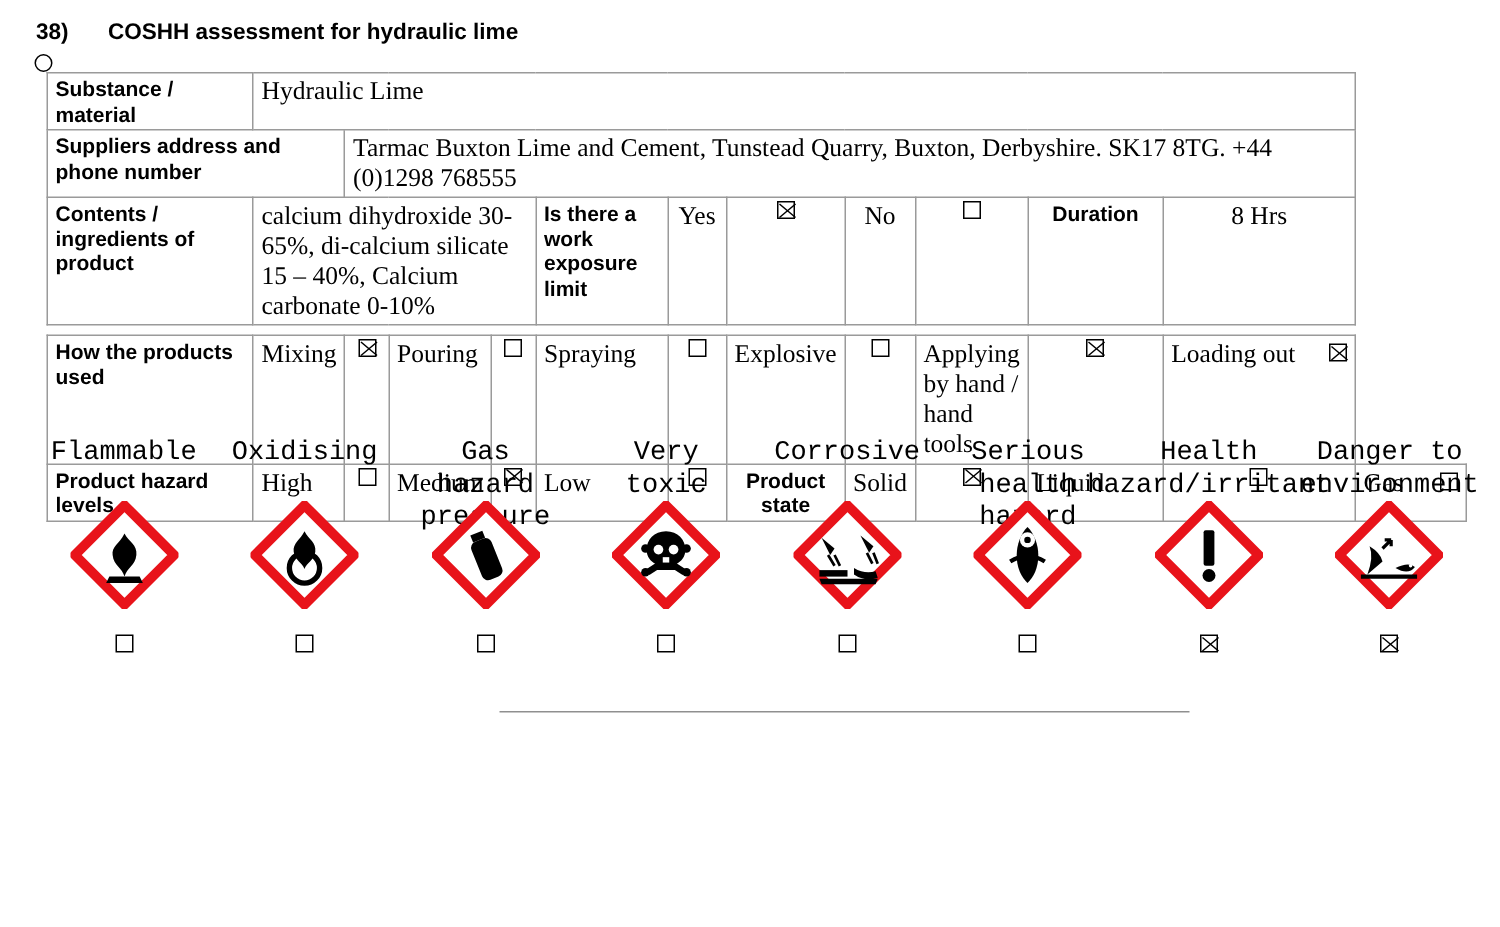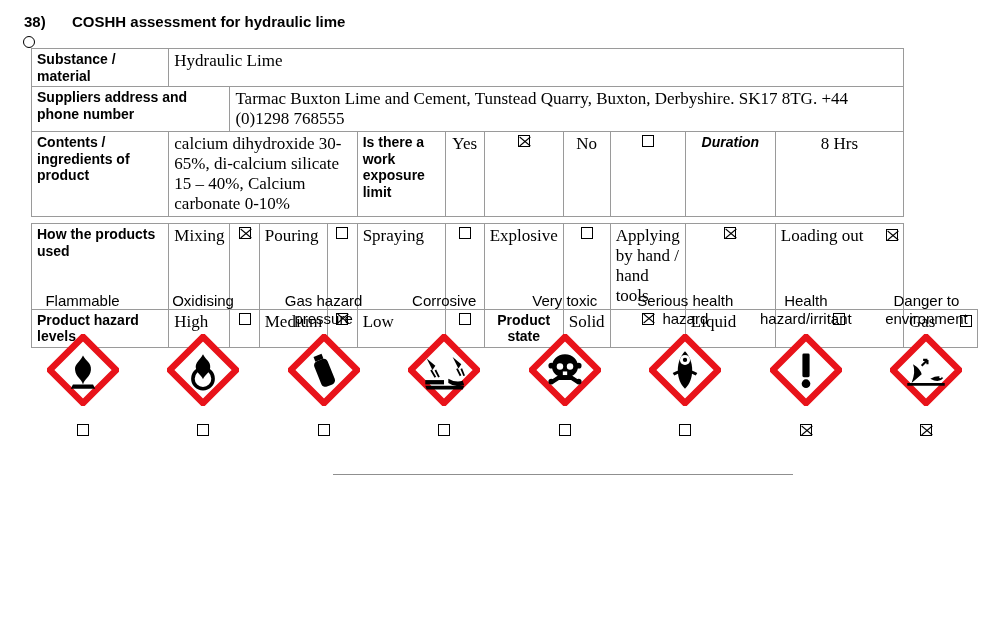--- a/index.html
+++ b/index.html
@@ -122,22 +122,22 @@
     align-items: flex-start;
     justify-content: space-between;
   }
   .picto {
     width: 103px;
     display: flex;
     flex-direction: column;
     align-items: center;
   }
   .picto-label {
-    font-family: Liberation Sans, sans-serif;
-    font-size: 15px;
+    font-family: Liberation Mono, monospace;
+    font-size: 18px;
     text-align: center;
     line-height: 1.2;
     height: 34px;
     white-space: pre-line;
   }
   .picto-img {
     margin-top: 8px;
     width: 72px;
     height: 72px;
     position: relative;
@@ -181,21 +181,21 @@
   </tr>
 
   <tr>
     <td class="lbl" style="width:188px;">Contents / ingredients of product</td>
     <td class="val" colspan="4" style="width:310px;">calcium dihydroxide 30-65%, di-calcium silicate 15 – 40%, Calcium carbonate 0-10%</td>
     <td class="lbl rgt mid" style="width:95px;">Is there a work exposure limit</td>
     <td class="val ctr mid tight" style="width:32px;">Yes</td>
     <td class="cbcell"><span class="cb x"></span></td>
     <td class="val ctr mid tight" style="width:32px;">No</td>
     <td class="cbcell"><span class="cb"></span></td>
-    <td class="lbl ctr mid" style="width:105px;font-style:italic;">Duration</td>
+    <td class="lbl ctr mid" style="width:105px;">Duration</td>
     <td class="val ctr mid" style="width:90px;">8 Hrs</td>
   </tr>
 
   <tr>
     <td colspan="12" style="border:none; height:6px; padding:0;"></td>
   </tr>
 
 
   <tr>
     <td class="lbl mid">How the products used</td>
@@ -271,37 +271,20 @@
         <polygon points="50,4 96,50 50,96 4,50" fill="#ffffff" stroke="#e8131a" stroke-width="9" stroke-linejoin="miter"></polygon>
         <g transform="rotate(-22 50 52)">
           <rect x="44" y="28" width="12" height="7" fill="#000"></rect>
           <rect x="40" y="35" width="20" height="38" rx="6" fill="#000"></rect>
         </g>
       </svg>
     </div>
     <div class="picto-cb"><span class="cb"></span></div>
   </div>
 
-
-  <div class="picto">
-    <div class="picto-label">Corrosive</div>
-    <div class="picto-img">
-      <svg class="diamond-wrap" viewBox="0 0 100 100" xmlns="http://www.w3.org/2000/svg">
-        <polygon points="50,4 96,50 50,96 4,50" fill="#ffffff" stroke="#e8131a" stroke-width="9" stroke-linejoin="miter"></polygon>
-        <path d="M26 34 l12 10 l-4 6 z" fill="#000"></path>
-        <path d="M62 32 l12 10 l-4 6 z" fill="#000"></path>
-        <path d="M32 50 l6 10 M38 50 l5 10" stroke="#000" stroke-width="2.5"></path>
-        <path d="M68 48 l5 10 M74 48 l4 10" stroke="#000" stroke-width="2.5"></path>
-        <rect x="24" y="64" width="26" height="6" fill="#000"></rect>
-        <path d="M56 62 q10 6 20 3 l2 6 q-12 4 -22 -3 z" fill="#000"></path>
-        <path d="M24 72 h54 l-2 5 h-50 z" fill="#000"></path>
-      </svg>
-    </div>
-    <div class="picto-cb"><span class="cb"></span></div>
-  </div>
 
   <div class="picto">
     <div class="picto-label">Very toxic</div>
     <div class="picto-img">
       <svg class="diamond-wrap" viewBox="0 0 100 100" xmlns="http://www.w3.org/2000/svg">
         <polygon points="50,4 96,50 50,96 4,50" fill="#ffffff" stroke="#e8131a" stroke-width="9" stroke-linejoin="miter"></polygon>
         <path d="M33 66 L67 44 M33 44 L67 66" stroke="#000" stroke-width="6"></path>
         <circle cx="31" cy="44" r="4" fill="#000"></circle>
           <circle cx="31" cy="66" r="4" fill="#000"></circle>
         <circle cx="69" cy="44" r="4" fill="#000"></circle>
@@ -309,20 +292,37 @@
         <path d="M50 28 C61 28 68 36 68 45 C68 52 64 56 60 58 L60 64 L40 64 L40 58 C36 56 32 52 32 45 C32 36 39 28 50 28 Z" fill="#000"></path>
         <circle cx="43" cy="45" r="4.5" fill="#fff"></circle>
           <circle cx="57" cy="45" r="4.5" fill="#fff"></circle>
         <rect x="47" y="52" width="6" height="5" fill="#fff"></rect>
       </svg>
     </div>
     <div class="picto-cb"><span class="cb"></span></div>
   </div>
 
   <div class="picto">
+    <div class="picto-label">Corrosive</div>
+    <div class="picto-img">
+      <svg class="diamond-wrap" viewBox="0 0 100 100" xmlns="http://www.w3.org/2000/svg">
+        <polygon points="50,4 96,50 50,96 4,50" fill="#ffffff" stroke="#e8131a" stroke-width="9" stroke-linejoin="miter"></polygon>
+        <path d="M26 34 l12 10 l-4 6 z" fill="#000"></path>
+        <path d="M62 32 l12 10 l-4 6 z" fill="#000"></path>
+        <path d="M32 50 l6 10 M38 50 l5 10" stroke="#000" stroke-width="2.5"></path>
+        <path d="M68 48 l5 10 M74 48 l4 10" stroke="#000" stroke-width="2.5"></path>
+        <rect x="24" y="64" width="26" height="6" fill="#000"></rect>
+        <path d="M56 62 q10 6 20 3 l2 6 q-12 4 -22 -3 z" fill="#000"></path>
+        <path d="M24 72 h54 l-2 5 h-50 z" fill="#000"></path>
+      </svg>
+    </div>
+    <div class="picto-cb"><span class="cb"></span></div>
+  </div>
+
+  <div class="picto">
     <div class="picto-label">Serious health hazard</div>
     <div class="picto-img">
       <svg class="diamond-wrap" viewBox="0 0 100 100" xmlns="http://www.w3.org/2000/svg">
         <polygon points="50,4 96,50 50,96 4,50" fill="#ffffff" stroke="#e8131a" stroke-width="9" stroke-linejoin="miter"></polygon>
         <path d="M50 24 C44 30 40 40 40 50 C40 62 44 70 50 76 C56 70 60 62 60 50 C60 40 56 30 50 24 Z" fill="#000"></path>
         <circle cx="50" cy="36" r="7" fill="#fff"></circle>
         <circle cx="50" cy="36" r="3" fill="#000"></circle>
         <path d="M34 56 q16 -10 32 0" stroke="#000" stroke-width="4" fill="none"></path>
       </svg>
     </div>

